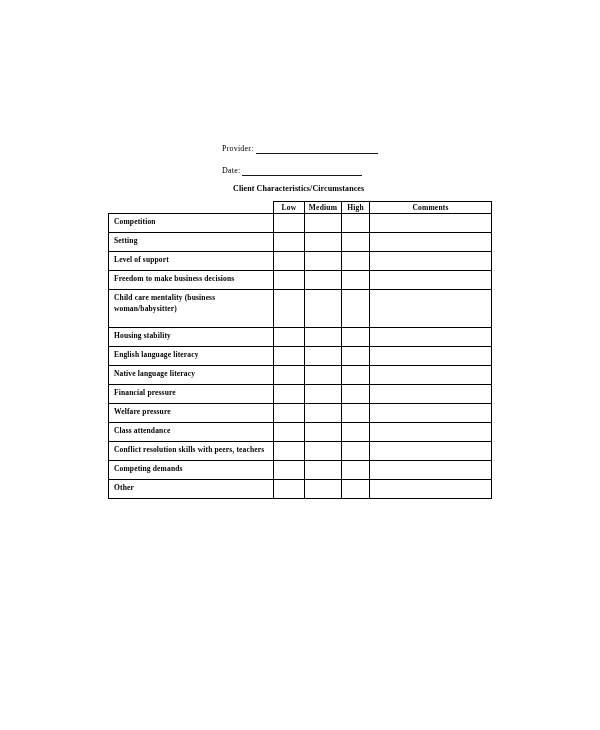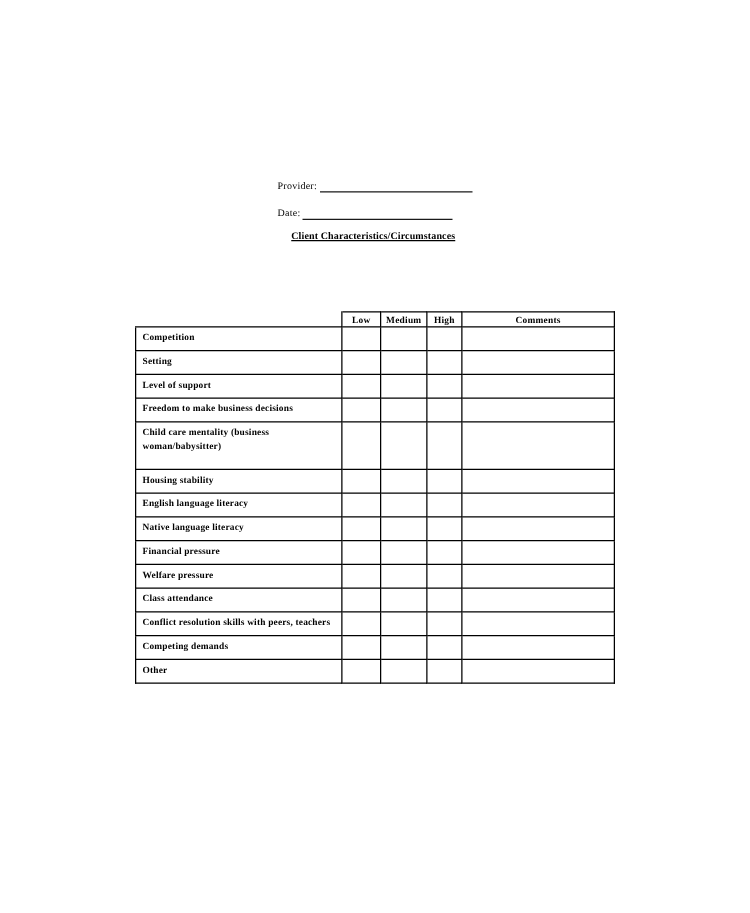--- a/index.html
+++ b/index.html
@@ -57,31 +57,29 @@
   .date-line { width: 120px; }
 
   .doc-title {
     position: absolute;
     left: 233px;
     top: 184px;
     font-size: 8px;
     font-weight: bold;
     letter-spacing: 0.1px;
     white-space: nowrap;
-    text-decoration: underline;
   }
 
   table.matrix {
     position: absolute;
     left: 108px;
     top: 201px;
     width: 383px;
     border-collapse: collapse;
     table-layout: fixed;
-    margin-top: 48px;
   }
   table.matrix td, table.matrix th {
     border: 1px solid #000000;
     padding: 0;
     vertical-align: top;
   }
   thead th {
     font-size: 7.5px;
     font-weight: bold;
     text-align: center;

